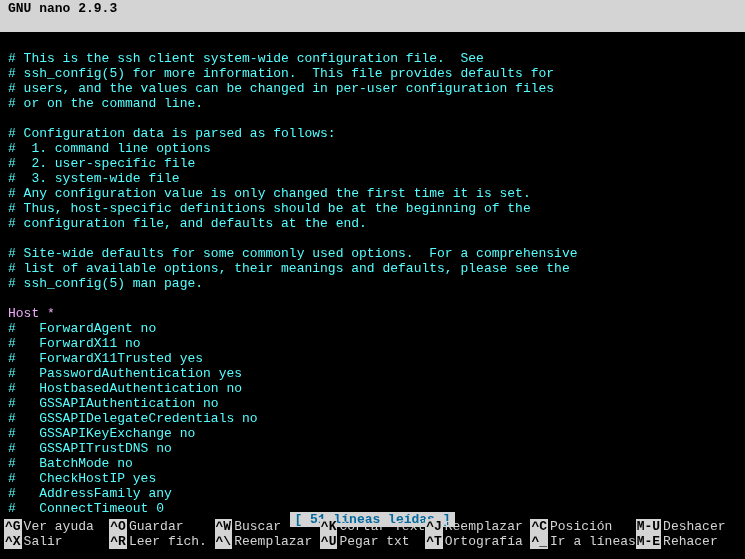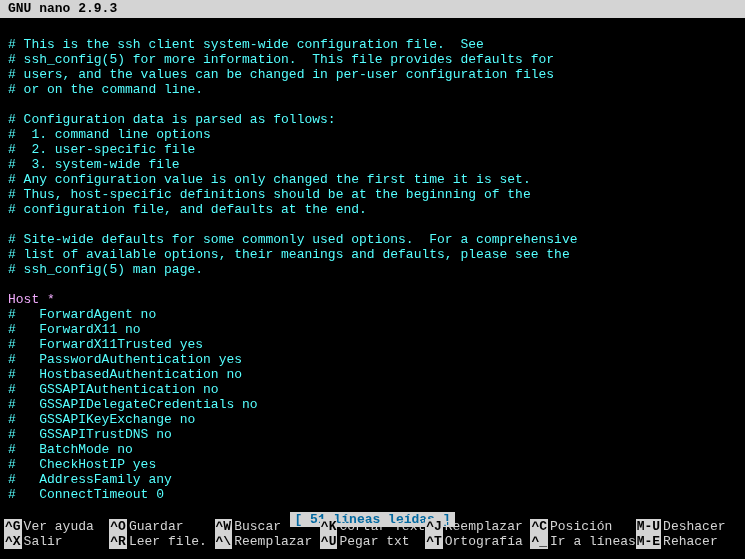--- a/index.html
+++ b/index.html
@@ -15,21 +15,21 @@
       height: 559px;
       overflow: hidden;
       position: relative;
     }
     .titlebar {
       background: #d4d4d4;
       color: #000;
       padding: 2px 8px;
       display: flex;
       font-weight: bold;
-      height: 18px;
+      height: 32px;
       line-height: 14px;
     }
     .titlebar-left {
       flex: 0 0 auto;
     }
     .titlebar-center {
       flex: 1;
       text-align: center;
     }
     .editor {
@@ -105,20 +105,20 @@
       <div class="shortcut"><span class="key">^G</span><span class="label">Ver ayuda</span></div>
       <div class="shortcut"><span class="key">^O</span><span class="label">Guardar</span></div>
       <div class="shortcut"><span class="key">^W</span><span class="label">Buscar</span></div>
       <div class="shortcut"><span class="key">^K</span><span class="label">Cortar Text</span></div>
       <div class="shortcut"><span class="key">^J</span><span class="label">Reemplazar</span></div>
       <div class="shortcut"><span class="key">^C</span><span class="label">Posición</span></div>
       <div class="shortcut"><span class="key">M-U</span><span class="label">Deshacer</span></div>
     </div>
   <div class="shortcut-row" id="shortcut-row-2">
       <div class="shortcut"><span class="key">^X</span><span class="label">Salir</span></div>
-      <div class="shortcut"><span class="key">^R</span><span class="label">Leer file.</span></div>
+      <div class="shortcut"><span class="key">^R</span><span class="label">Leer fich.</span></div>
       <div class="shortcut"><span class="key">^\</span><span class="label">Reemplazar</span></div>
       <div class="shortcut"><span class="key">^U</span><span class="label">Pegar txt</span></div>
       <div class="shortcut"><span class="key">^T</span><span class="label">Ortografía</span></div>
       <div class="shortcut"><span class="key">^_</span><span class="label">Ir a líneas</span></div>
       <div class="shortcut"><span class="key">M-E</span><span class="label">Rehacer</span></div>
     </div>
 </div>
 
 </body></html>

